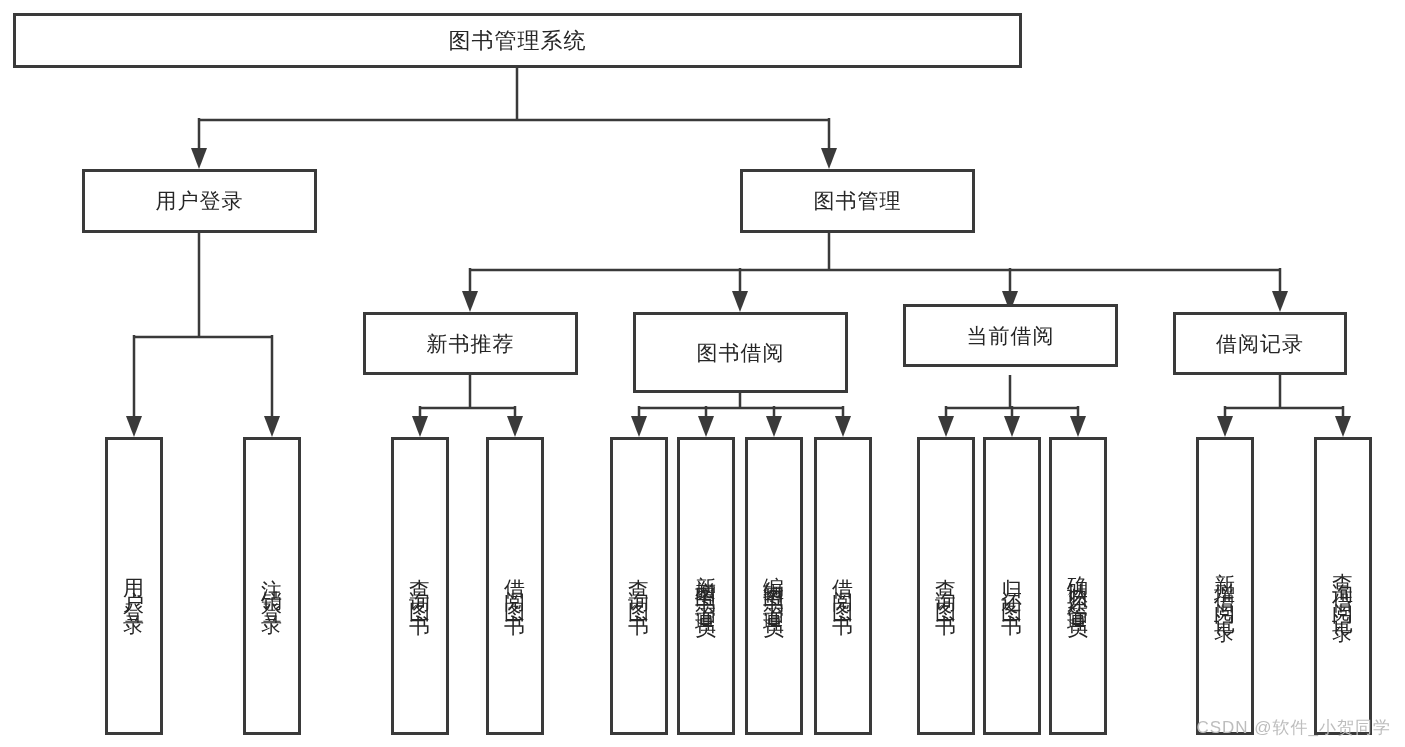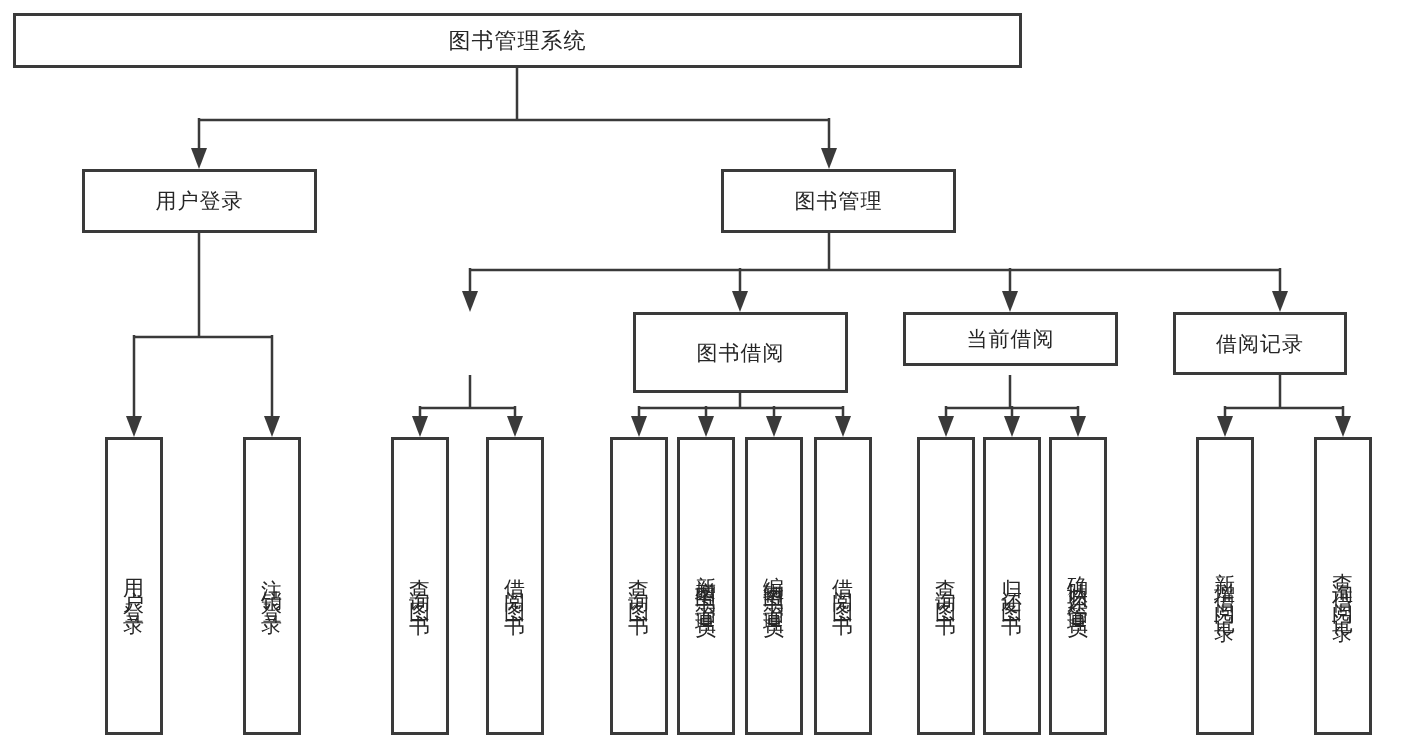--- a/index.html
+++ b/index.html
@@ -101,28 +101,31 @@
     </g>
   </svg>
 
   <div class="node hbox root-box" style="left:13px;top:13px;width:1009px;height:55px">
     <span>图书管理系统</span>
   </div>
 
   <div class="node hbox" style="left:82px;top:169px;width:235px;height:64px">
     <span>用户登录</span>
   </div>
-  <div class="node hbox" style="left:721px;top:169px;width:235px;height:64px">
+  <div class="node hbox" style="left:740px;top:169px;width:235px;height:64px">
     <span>图书管理</span>
   </div>
 
+  <div class="node hbox" style="left:363px;top:312px;width:215px;height:63px">
+    <span>新书推荐</span>
+  </div>
   <div class="node hbox" style="left:633px;top:312px;width:215px;height:81px">
     <span>图书借阅</span>
   </div>
-  <div class="node hbox" style="left:903px;top:312px;width:215px;height:54px">
+  <div class="node hbox" style="left:903px;top:304px;width:215px;height:63px">
     <span>当前借阅</span>
   </div>
   <div class="node hbox" style="left:1173px;top:312px;width:174px;height:63px">
     <span>借阅记录</span>
   </div>
 
   <div class="node vbox s12" style="left:105px;top:437px;width:58px;height:298px">
     <span>用户登录</span>
   </div>
   <div class="node vbox s12" style="left:243px;top:437px;width:58px;height:298px">
@@ -159,14 +162,15 @@
     <span>确认归还（管理员）</span>
   </div>
 
   <div class="node vbox s10" style="left:1196px;top:437px;width:58px;height:298px">
     <span>新增借阅记录</span>
   </div>
   <div class="node vbox s10" style="left:1314px;top:437px;width:58px;height:298px">
     <span>查询借阅记录</span>
   </div>
 
+  <div id="watermark">CSDN @软件_小贺同学</div>
 
 </div>
 
 </body></html>

